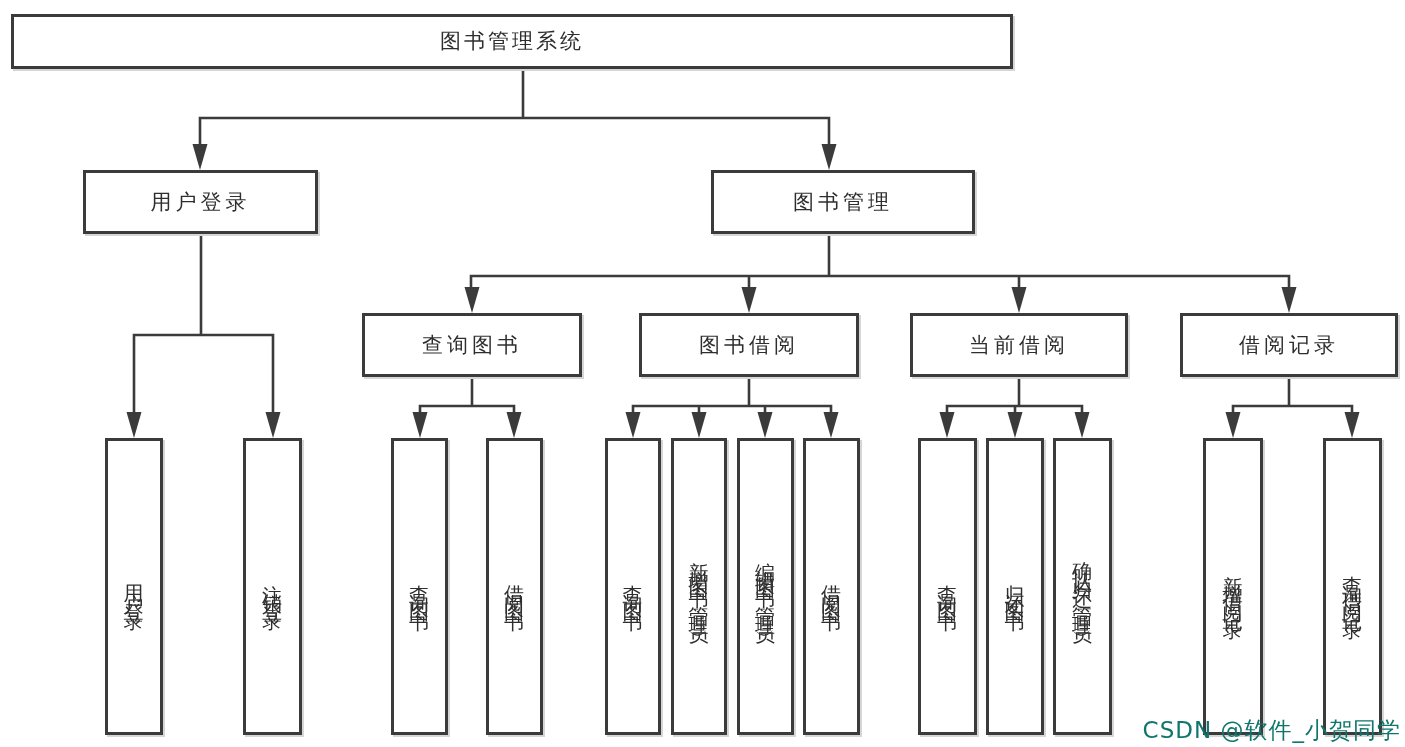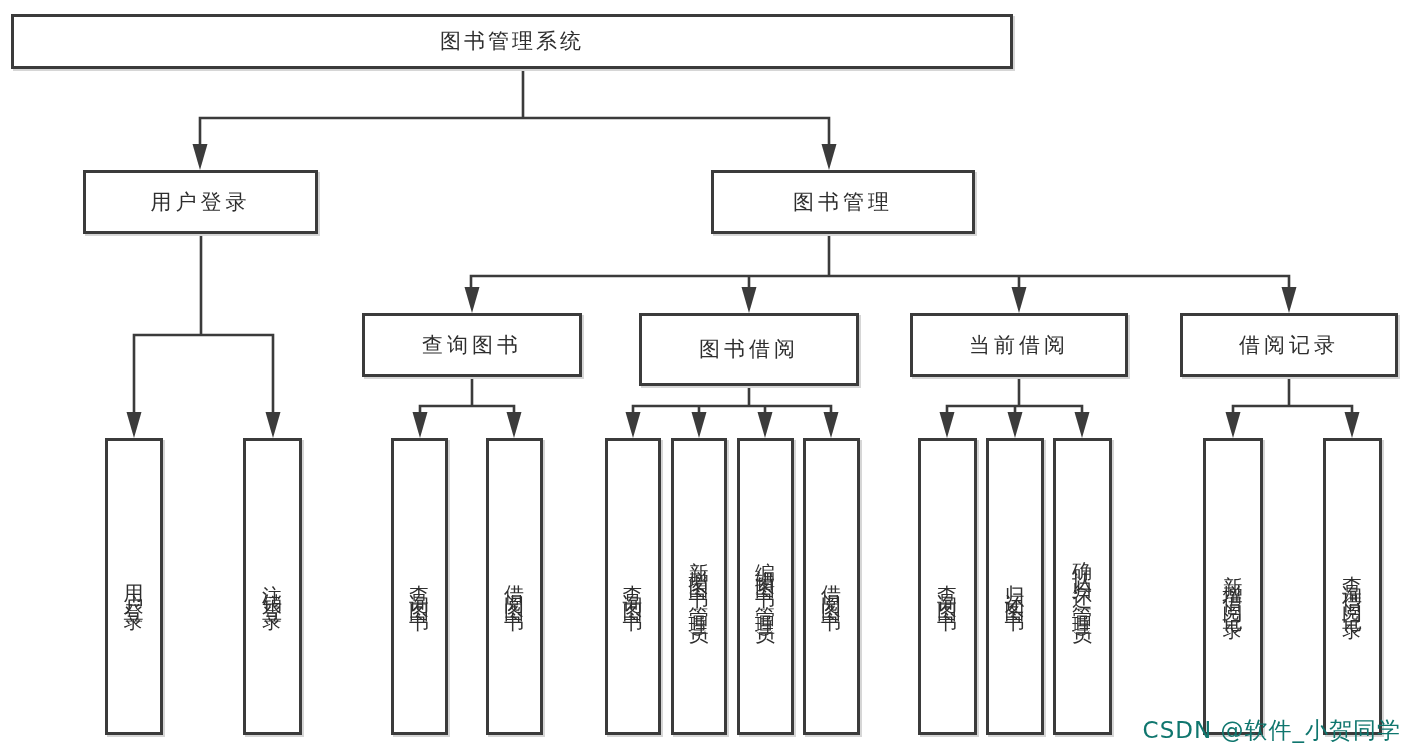--- a/index.html
+++ b/index.html
@@ -69,21 +69,21 @@
   <div class="hbox" style="left:83px;top:170px;width:235px;height:64px">
     <span>用户登录</span>
   </div>
   <div class="hbox" style="left:711px;top:170px;width:264px;height:64px">
     <span>图书管理</span>
   </div>
 
   <div class="hbox" style="left:362px;top:313px;width:220px;height:64px">
     <span>查询图书</span>
   </div>
-  <div class="hbox" style="left:639px;top:313px;width:220px;height:73px">
+  <div class="hbox" style="left:639px;top:313px;width:220px;height:64px">
     <span>图书借阅</span>
   </div>
   <div class="hbox" style="left:910px;top:313px;width:218px;height:64px">
     <span>当前借阅</span>
   </div>
   <div class="hbox" style="left:1180px;top:313px;width:218px;height:64px">
     <span>借阅记录</span>
   </div>
 
   <div class="vbox" style="left:105px;top:438px;width:58px;height:297px">

